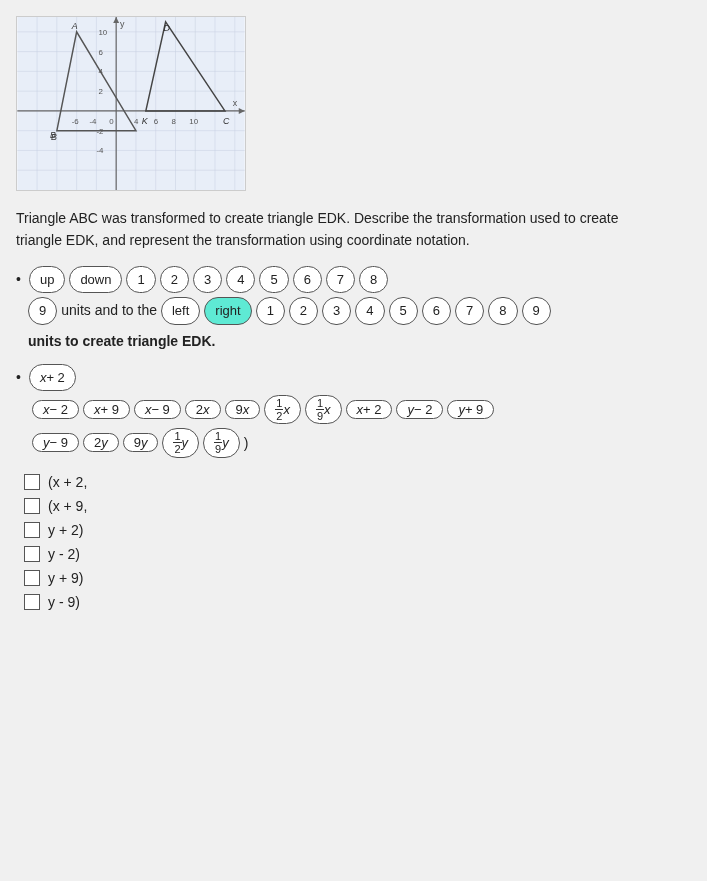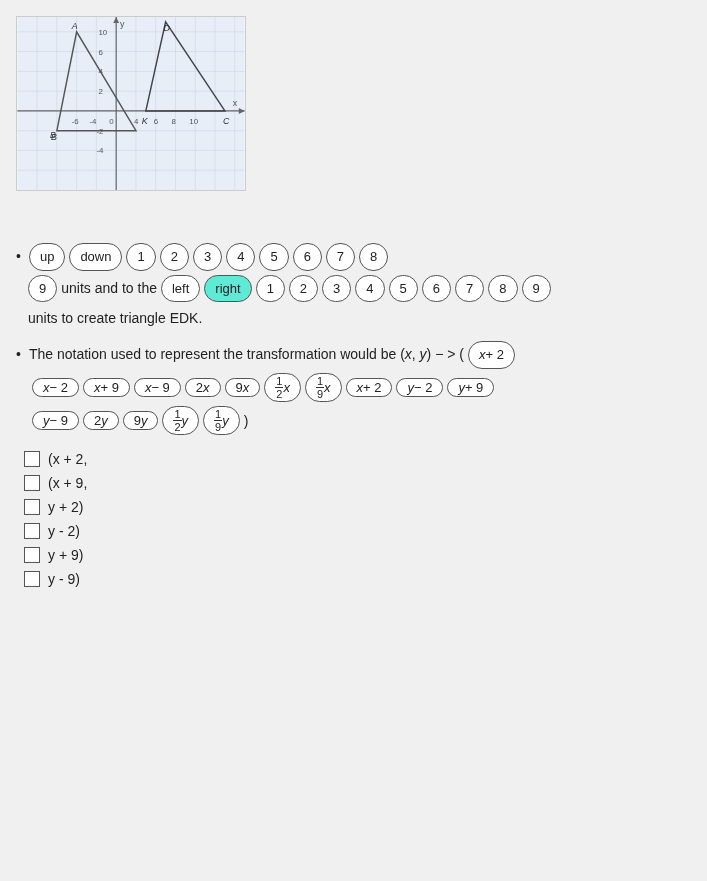--- a/index.html
+++ b/index.html
@@ -188,21 +188,22 @@
 
     <polygon points="150,5 130,95 210,95" fill="none" stroke="#444" stroke-width="1.5"></polygon>
     <text x="148" y="14" font-size="9" fill="#333" font-style="italic">D</text>
     <text x="126" y="108" font-size="9" fill="#333" font-style="italic">K</text>
     <text x="208" y="108" font-size="9" fill="#333" font-style="italic">C</text>
     <text x="34" y="124" font-size="9" fill="#333" font-style="italic">B</text>
   </svg>
 </div>
 
 <div class="problem-text">
-  <br>
+  <span>Triangle ABC was transformed to create triangle EDK. Describe the transformation used to create</span><br>
+  <span>triangle EDK, and represent the transformation using coordinate notation.</span>
 </div>
 
 <div class="bullet-section">
   <div class="bullet-line">
     <span class="bullet-dot">•</span>
     <span class="pill">up</span>
     <span class="pill">down</span>
     <span class="pill">1</span>
     <span class="pill">2</span>
     <span class="pill">3</span>
@@ -220,29 +221,28 @@
     <span class="pill">1</span>
     <span class="pill">2</span>
     <span class="pill">3</span>
     <span class="pill">4</span>
     <span class="pill">5</span>
     <span class="pill">6</span>
     <span class="pill">7</span>
     <span class="pill">8</span>
     <span class="pill">9</span>
   </div>
-  <div class="bullet-line" style="padding-left: 12px;">
+  <div class="bullet-line" style="padding-left: 12px; font-weight: bold;">
     <span class="inline-text">units to create triangle EDK.</span>
   </div>
 </div>
 
 <div class="bullet-section">
   <div class="bullet-line">
     <span class="bullet-dot">•</span>
-    <span class="inline-text">The notation used to represent the transformation would be (<i>x</i>, <i>y</i>) − &gt; (</span>
     <span class="pill"><i>x</i> + 2</span>
   </div>
   <div class="notation-row">
     <span class="pill"><i>x</i> − 2</span>
     <span class="pill"><i>x</i> + 9</span>
     <span class="pill"><i>x</i> − 9</span>
     <span class="pill">2<i>x</i></span>
     <span class="pill">9<i>x</i></span>
     <span class="pill">
         <span class="frac">

